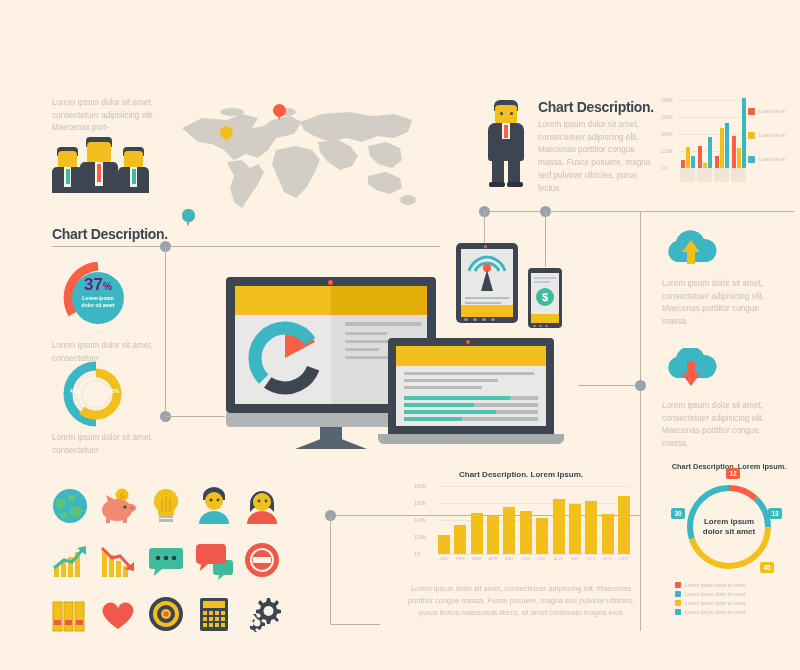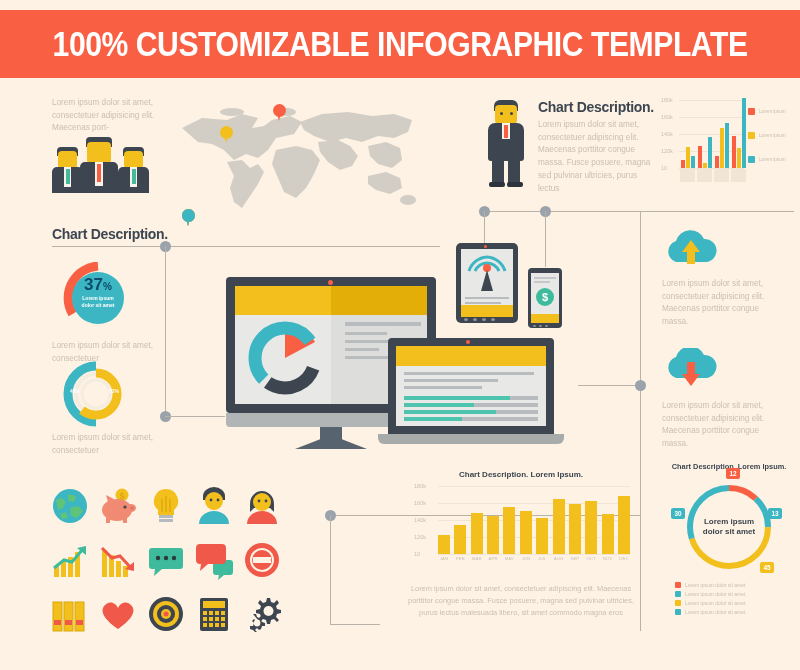--- a/index.html
+++ b/index.html
@@ -154,23 +154,20 @@
   .rlegend { position: absolute; left: 10px; top: 120px; }
   .rlrow { display: flex; align-items: center; gap: 4px; margin-bottom: 3px; }
   .rlsw { width: 6px; height: 6px; border-radius: 1px; }
   .rltx { color: #c9bfb2; font-size: 5px; }
 </style>
 </head>
 <body>
 
 <div class="page">
 
-  <div class="header">
-    <div class="header-title">100% CUSTOMIZABLE INFOGRAPHIC TEMPLATE</div>
-  </div>
 
   <div style="position:absolute;left:52px;top:97px;width:110px;" class="lorem">Lorem ipsum dolor sit amet, consectetuer adipisicing elit. Maecenas port-</div>
 
   <div class="people">
 
     <div class="person" style="left:0;top:14px;">
       <div class="p-hair" style="left:5px;top:0;width:21px;height:9px;"></div>
       <div class="p-head" style="left:6px;top:4px;width:19px;height:17px;"></div>
       <div class="p-body" style="left:0;top:20px;width:31px;height:26px;"></div>
       <div class="p-shirt" style="left:12px;top:20px;width:7px;height:20px;"></div>
@@ -316,21 +313,21 @@
   <div class="hline" style="left:330px;top:624px;width:50px;"></div>
 
   <div class="sec-title" style="position:absolute;left:52px;top:226px;">Chart Description.</div>
 
   <div class="donut37">
     <svg width="72" height="72" viewBox="0 0 72 72">
       <path d="M36 4 A32 32 0 0 0 10.5 52" fill="none" stroke="#f95f43" stroke-width="9"></path>
       <circle cx="36" cy="36" r="26" fill="#3cb6c3"></circle>
     </svg>
     <div style="position:absolute;left:0;top:14px;width:72px;text-align:center;">
-      <div style="color:#0c4a6e;font-size:17px;font-weight:bold;line-height:1;"><span>37</span><span style="font-size:10px;">%</span></div>
+      <div style="color:#701a75;font-size:17px;font-weight:bold;line-height:1;"><span>37</span><span style="font-size:10px;">%</span></div>
       <div style="color:#fff;font-size:5px;line-height:1.35;margin-top:2px;padding:0 16px;font-weight:bold;">Lorem ipsum dolor sit amet</div>
     </div>
   </div>
   <div class="lorem" style="position:absolute;left:52px;top:340px;width:110px;">Lorem ipsum dolor sit amet, consectetuer</div>
 
   <div class="donut2">
     <svg width="68" height="68" viewBox="0 0 68 68">
       <circle cx="34" cy="34" r="20" fill="none" stroke="#f5ece0" stroke-width="4"></circle>
       <circle cx="34" cy="34" r="14" fill="none" stroke="#f5ece0" stroke-width="3"></circle>
       <path d="M34 6 A28 28 0 0 0 34 62" fill="none" stroke="#3cb6c3" stroke-width="9"></path>

